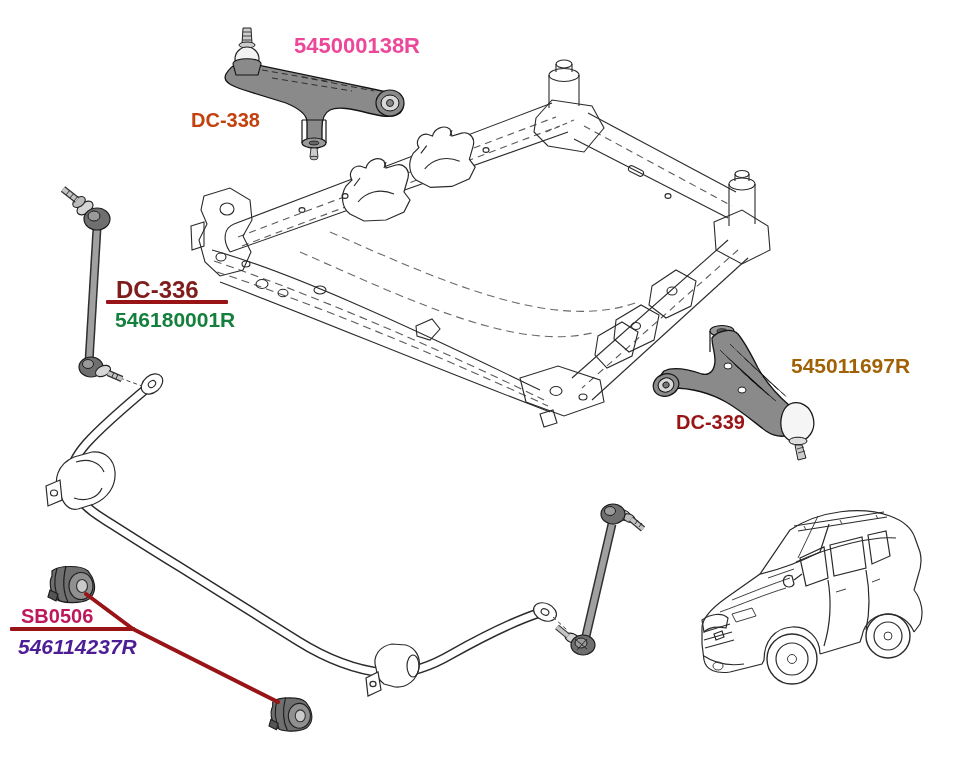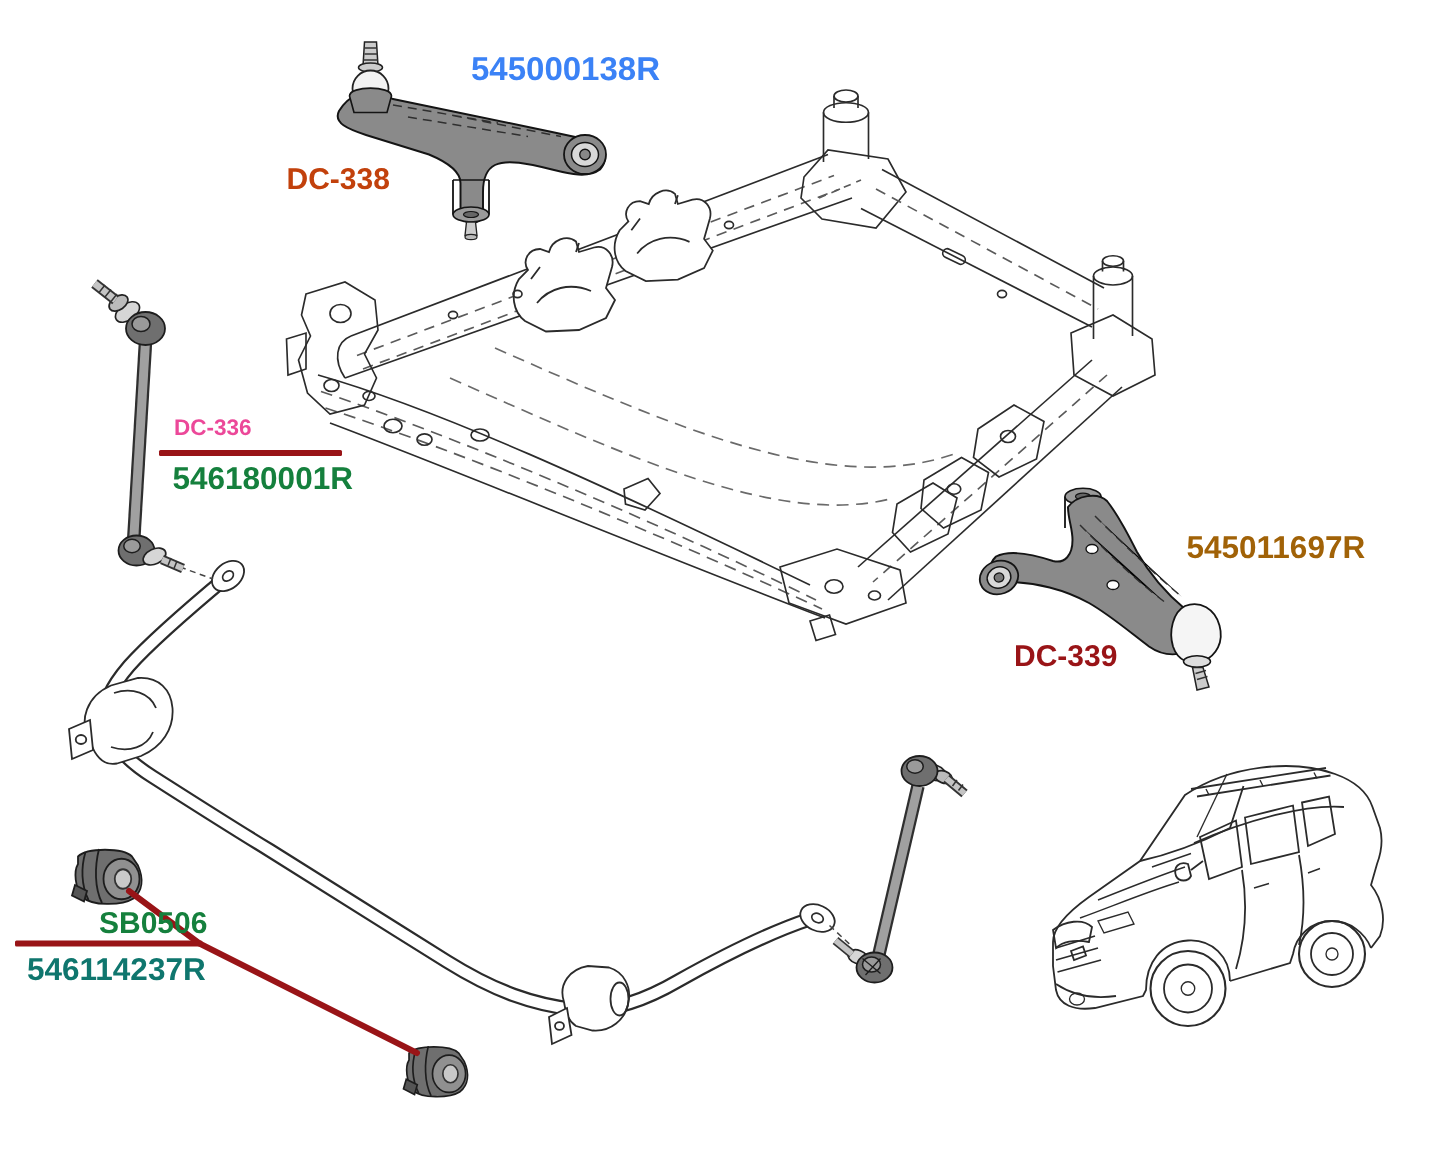--- a/index.html
+++ b/index.html
@@ -277,33 +277,33 @@
 
       <circle cx="120" cy="163" r="25" stroke-width="1.4"></circle>
       <circle cx="120" cy="163" r="16"></circle>
       <circle cx="120" cy="163" r="4.5" stroke-width="0.9"></circle>
       <circle cx="216" cy="140" r="22" stroke-width="1.4"></circle>
       <circle cx="216" cy="140" r="14"></circle>
       <circle cx="216" cy="140" r="4" stroke-width="0.9"></circle>
     </g>
   </svg>
 
-  <div class="lbl" style="left: 294px; top: 35px; font-size: 22px; color: #3b82f6; margin-left: 20px;">545000138R</div>
+  <div class="lbl" style="left: 294px; top: 35px; font-size: 22px; color: #ec4899;">545000138R</div>
 
   <div class="lbl" style="left: 191px; top: 110px; font-size: 20px; color: #c2410c;">DC-338</div>
 
-  <div class="lbl" style="left: 116px; top: 278px; font-size: 15px; color: #ec4899;">DC-336</div>
+  <div class="lbl" style="left: 116px; top: 278px; font-size: 24px; color: #7f1d1d;">DC-336</div>
 
   <div class="rule" style="left: 106px; top: 300px; width: 122px; background: rgb(153, 20, 23);"></div>
 
   <div class="lbl" style="left: 115px; top: 309px; font-size: 21px; color: #15803d;">546180001R</div>
 
   <div class="lbl" style="left: 791px; top: 355px; font-size: 21px; color: #a16207;">545011697R</div>
 
-  <div class="lbl" style="left: 676px; top: 428px; font-size: 20px; color: rgb(153, 20, 23);">DC-339</div>
-
-  <div class="lbl" style="left: 21px; top: 606px; font-size: 20px; color: #15803d; margin-left: 45px;">SB0506</div>
+  <div class="lbl" style="left: 676px; top: 412px; font-size: 20px; color: rgb(153, 20, 23);">DC-339</div>
+
+  <div class="lbl" style="left: 21px; top: 606px; font-size: 20px; color: #be185d;">SB0506</div>
 
   <div class="rule" style="left: 10px; top: 627px; width: 125px; background: rgb(153, 20, 23);"></div>
 
-  <div class="lbl" style="left: 18px; top: 636px; font-size: 21px; color: #0f766e;">546114237R</div>
+  <div class="lbl" style="left: 18px; top: 636px; font-size: 21px; color: #4c1d95; font-style: italic;">546114237R</div>
 
 </div>
 
 </body></html>

